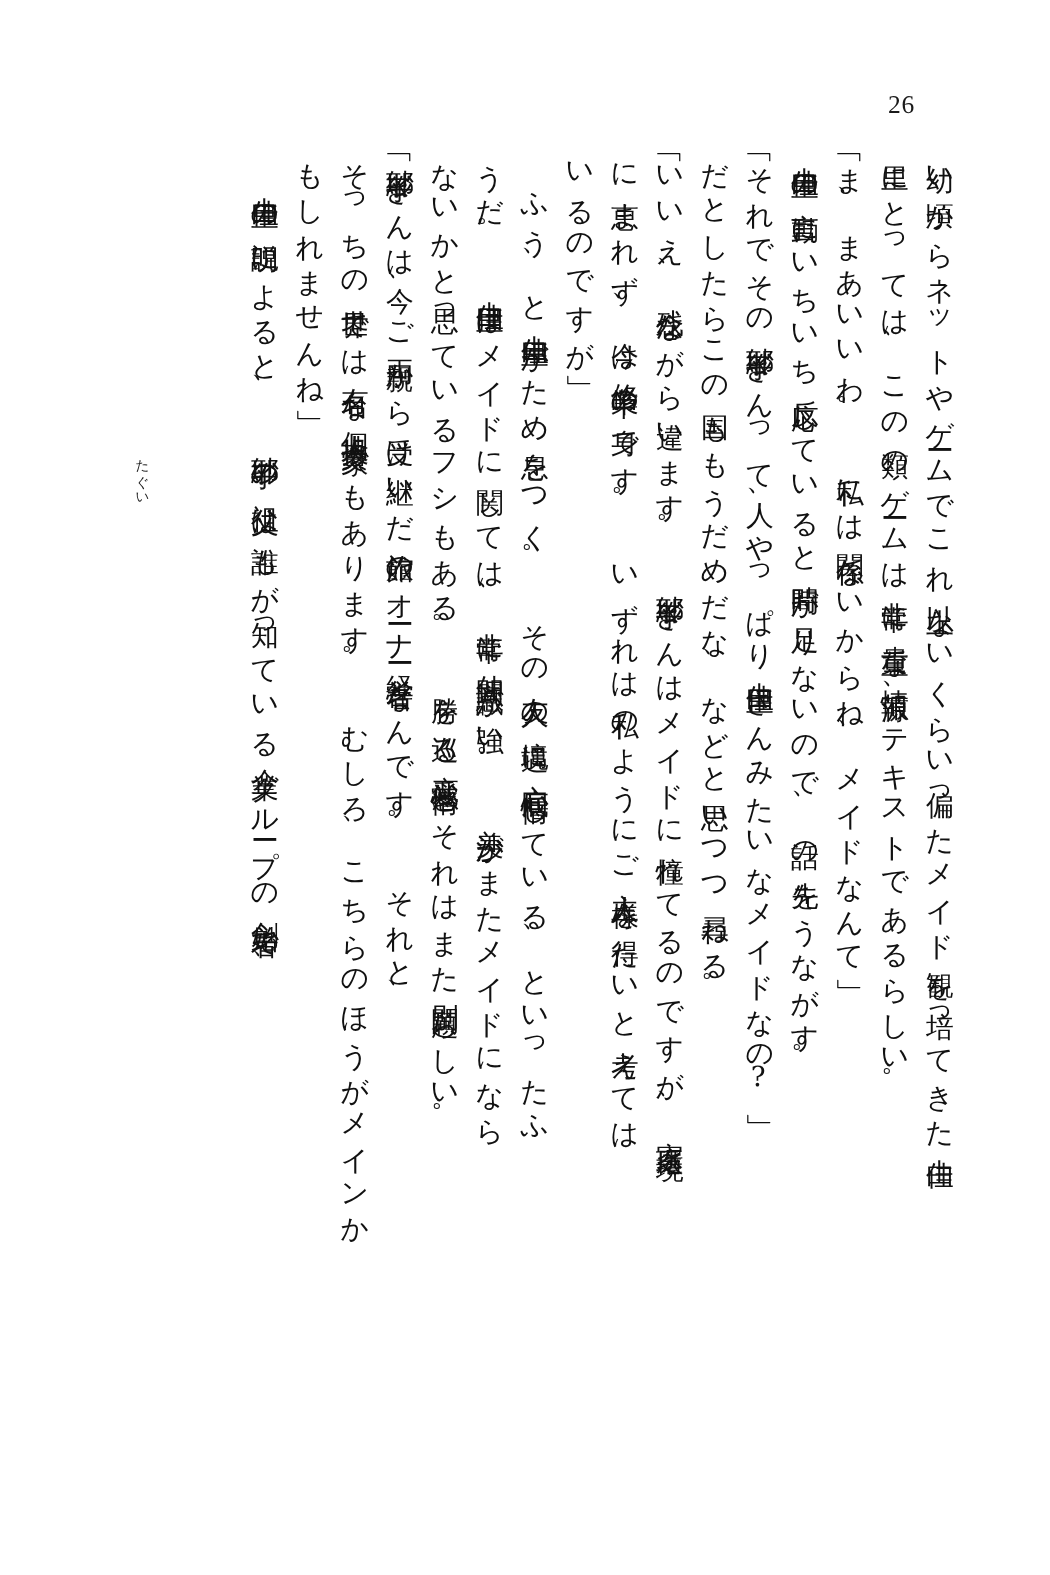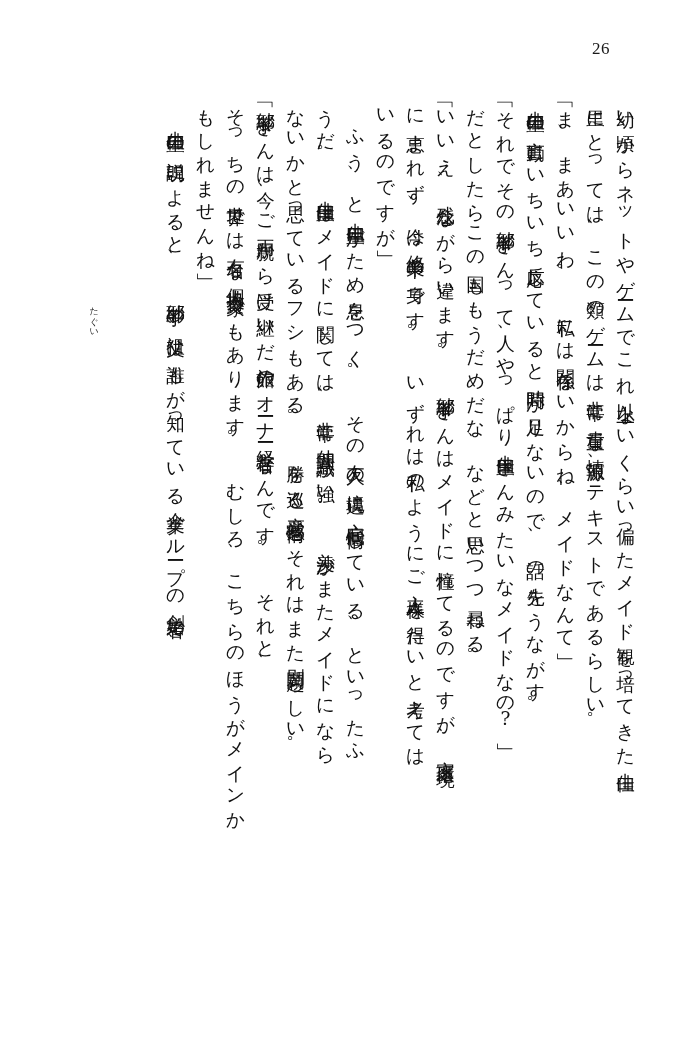--- a/index.html
+++ b/index.html
@@ -18,21 +18,21 @@
 
   .page {
     position: relative;
     width: 700px;
     height: 1050px;
     box-sizing: border-box;
   }
 
   .page-number {
     position: absolute;
-    top: 39px;
+    top: 60px;
     right: 90px;
     font-size: 17px;
     letter-spacing: 0.5px;
     color: #1a1a1a;
     font-family: "Liberation Serif", "DejaVu Serif", serif;
   }
 
   
   .text-body {
     position: absolute;

